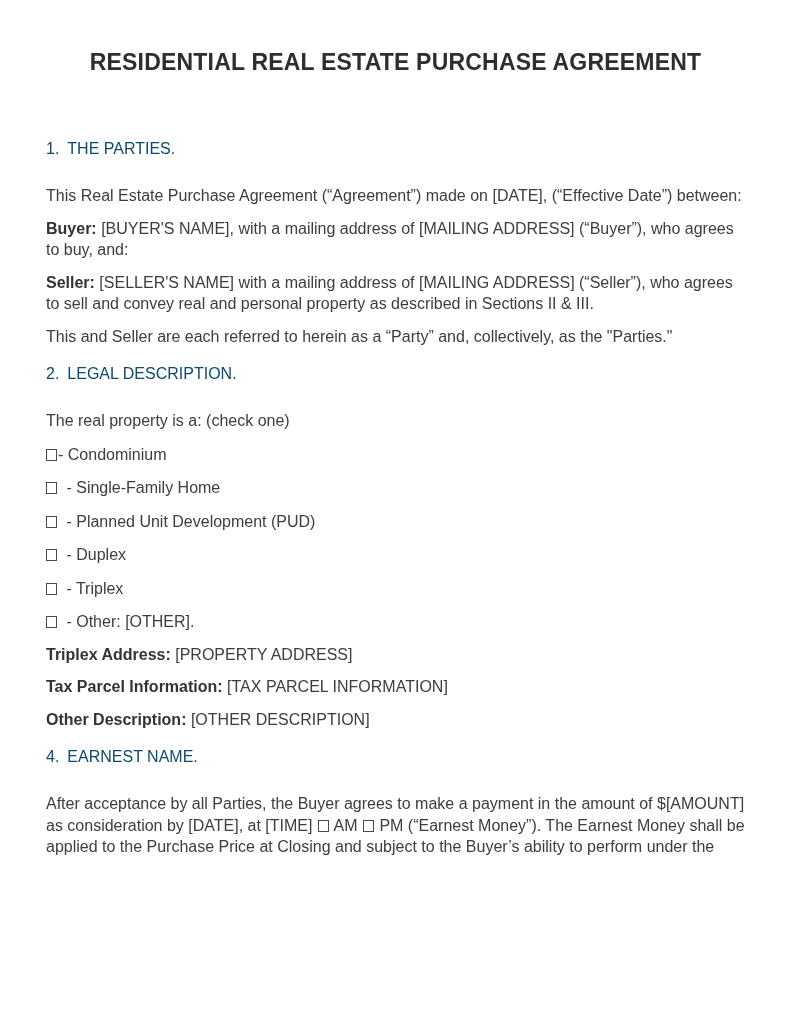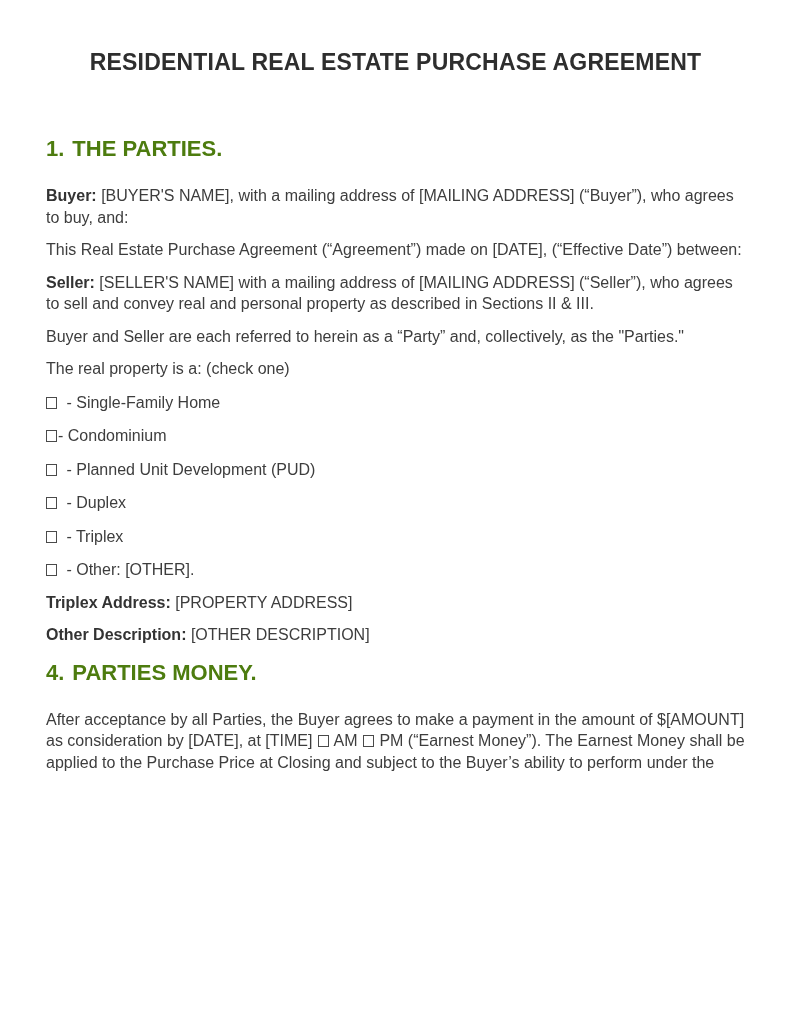--- a/index.html
+++ b/index.html
@@ -19,23 +19,23 @@
   .doc-title {
     font-size: 23px;
     font-weight: bold;
     color: #2e2e2e;
     text-align: center;
     letter-spacing: 0.2px;
     margin-bottom: 46px;
     line-height: 28px;
   }
   h2.sec-heading {
-    font-size: 22px;
-    font-weight: bold;
-    color: #4d7c0f;
+    font-size: 16px;
+    font-weight: normal;
+    color: #0c4a6e;
     margin-top: 17px;
     margin-bottom: 15px;
     line-height: 20px;
   }
   h2.sec-heading .sec-num { margin-right: 8px; }
   p.body-text {
     font-size: 16px;
     line-height: 21.5px;
     margin-top: 11px;
     margin-bottom: 0;
@@ -62,43 +62,45 @@
 </style>
 </head>
 <body>
 
 <div class="page">
 
   <div class="doc-title">RESIDENTIAL REAL ESTATE PURCHASE AGREEMENT</div>
 
   <h2 class="sec-heading"><span class="sec-num">1.</span><span>THE PARTIES.</span></h2>
 
+  <p class="body-text">This Real Estate Purchase Agreement (“Agreement”) made on [DATE], (“Effective Date”) between:</p>
+
   <p class="body-text"><span class="lead-bold">Buyer:</span><span> [BUYER'S NAME], with a mailing address of [MAILING ADDRESS] (“Buyer”), who agrees to buy, and:</span></p>
-
-  <p class="body-text">This Real Estate Purchase Agreement (“Agreement”) made on [DATE], (“Effective Date”) between:</p>
 
   <p class="body-text"><span class="lead-bold">Seller:</span><span> [SELLER'S NAME] with a mailing address of [MAILING ADDRESS] (“Seller”), who agrees to sell and convey real and personal property as described in Sections II &amp; III.</span></p>
 
-  <p class="body-text">Buyer and Seller are each referred to herein as a “Party” and, collectively, as the "Parties."</p>
+  <p class="body-text">This and Seller are each referred to herein as a “Party” and, collectively, as the "Parties."</p>
 
+  <h2 class="sec-heading"><span class="sec-num">2.</span><span>LEGAL DESCRIPTION.</span></h2>
 
   <p class="body-text">The real property is a: (check one)</p>
 
+  <div class="checkbox-row"><span class="cb tight"></span><span>- Condominium</span></div>
   <div class="checkbox-row"><span class="cb"></span><span> - Single-Family Home</span></div>
-  <div class="checkbox-row"><span class="cb tight"></span><span>- Condominium</span></div>
   <div class="checkbox-row"><span class="cb"></span><span> - Planned Unit Development (PUD)</span></div>
   <div class="checkbox-row"><span class="cb"></span><span> - Duplex</span></div>
   <div class="checkbox-row"><span class="cb"></span><span> - Triplex</span></div>
   <div class="checkbox-row"><span class="cb"></span><span> - Other: [OTHER].</span></div>
 
   <p class="body-text"><span class="lead-bold">Triplex Address:</span><span> [PROPERTY ADDRESS]</span></p>
 
+  <p class="body-text"><span class="lead-bold">Tax Parcel Information:</span><span> [TAX PARCEL INFORMATION]</span></p>
 
   <p class="body-text"><span class="lead-bold">Other Description:</span><span> [OTHER DESCRIPTION]</span></p>
 
 
 
 
-  <h2 class="sec-heading"><span class="sec-num">4.</span><span>PARTIES MONEY.</span></h2>
+  <h2 class="sec-heading"><span class="sec-num">4.</span><span>EARNEST NAME.</span></h2>
 
   <p class="body-text"><span>After acceptance by all Parties, the Buyer agrees to make a payment in the amount of $[AMOUNT] as consideration by [DATE], at [TIME] </span><span class="cb inline"></span><span> AM </span><span class="cb inline"></span><span> PM (“Earnest Money”). The Earnest Money shall be applied to the Purchase Price at Closing and subject to the Buyer’s ability to perform under the</span></p>
 
 </div>
 
 </body></html>

